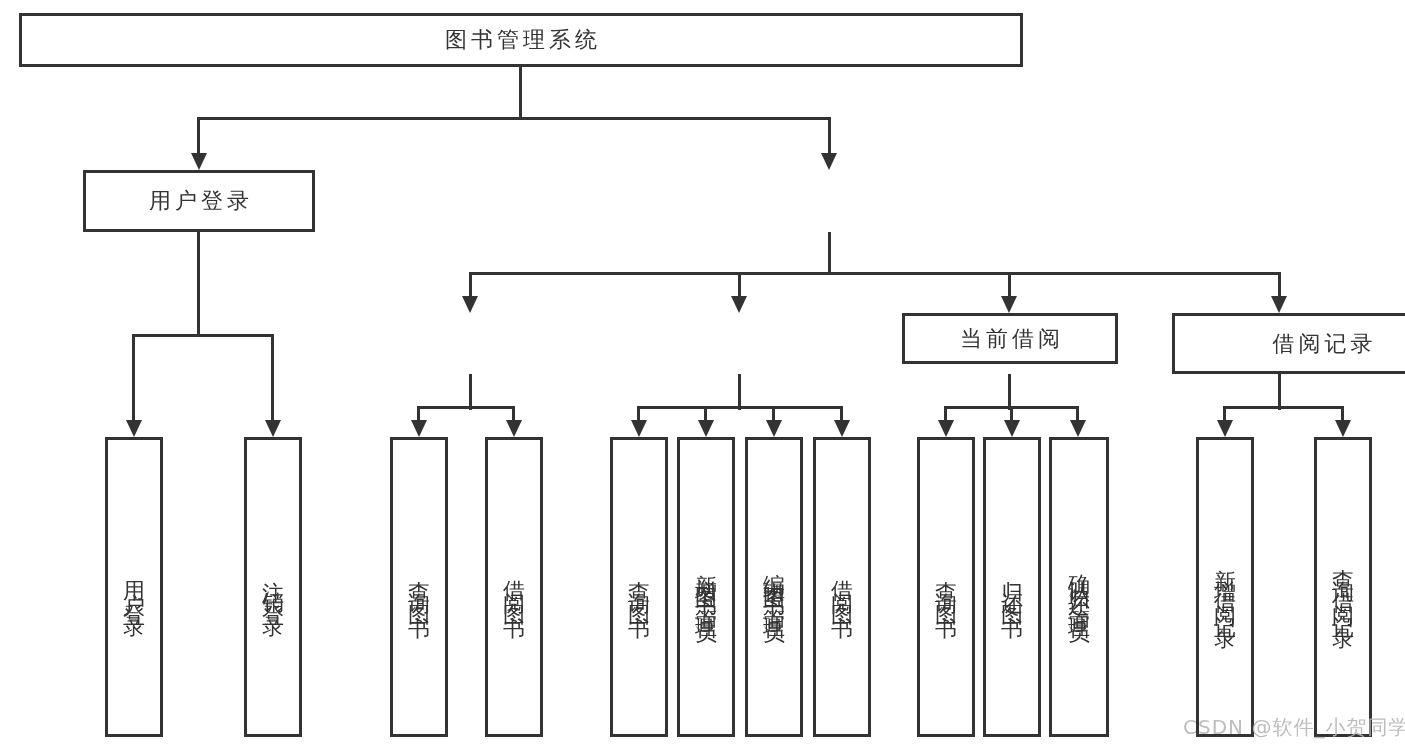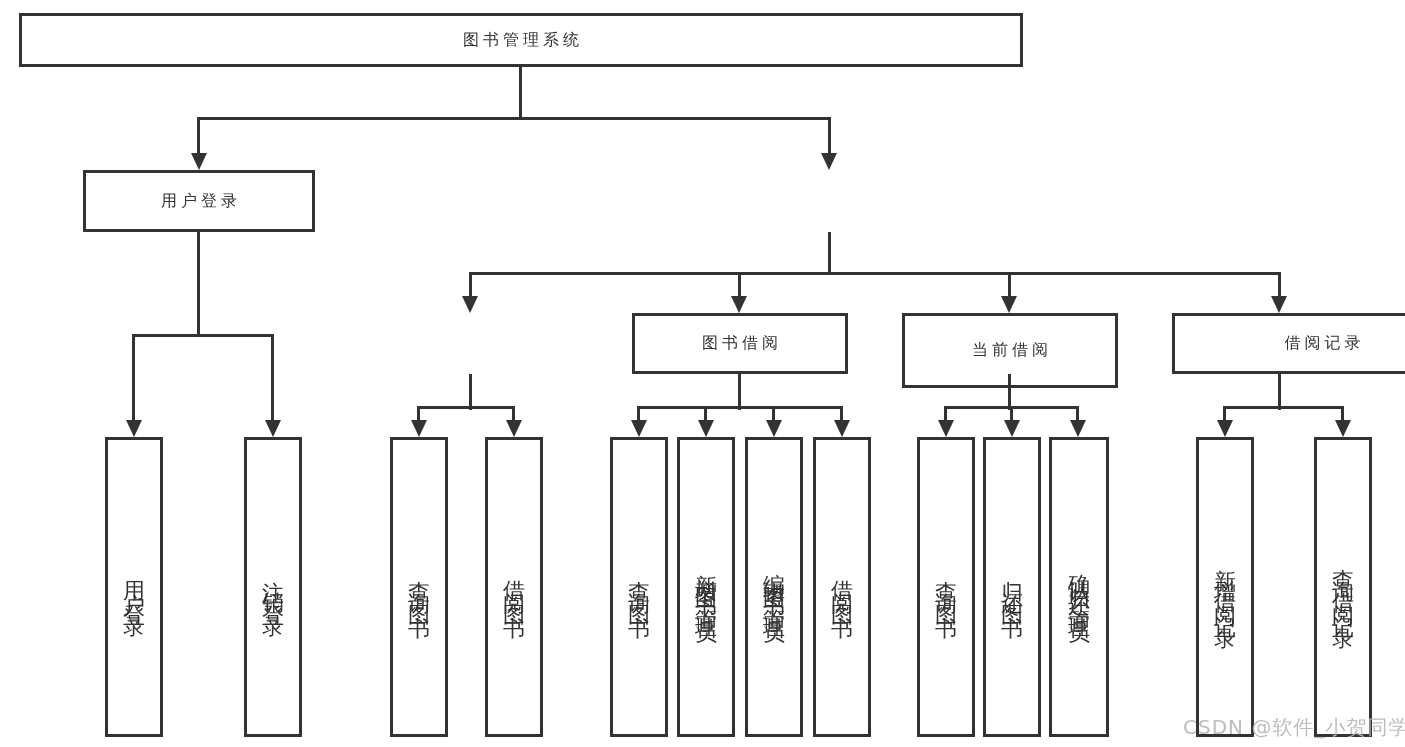--- a/index.html
+++ b/index.html
@@ -15,21 +15,21 @@
   .box {
     position: absolute;
     box-sizing: border-box;
     border: 3px solid #333333;
     background: #ffffff;
     display: flex;
     align-items: center;
     justify-content: center;
   }
   .box.h {
-    font-size: 16px;
+    font-size: 22px;
     letter-spacing: 4px;
     text-indent: 4px;
     white-space: nowrap;
   }
   .box.v {
     writing-mode: vertical-rl;
     text-orientation: mixed;
     font-size: 22px;
     letter-spacing: 12px;
     line-height: 1;
@@ -57,22 +57,21 @@
 </style>
 </head>
 <body>
 
 <div class="canvas">
 
   <div class="box h" style="left:19px; top:13px; width:1004px; height:54px;">图书管理系统</div>
 
   <div class="box h" style="left:83px; top:170px; width:232px; height:62px;">用户登录</div>
 
-  <div class="box h" style="left:632px; top:313px; width:216px; height:61px;">图书借阅</div>
-  <div class="box h" style="left:902px; top:313px; width:216px; height:75px;">当前借阅</div>
+  <div class="box h" style="left:902px; top:313px; width:216px; height:51px;">当前借阅</div>
   <div class="box h" style="left:1172px; top:313px; width:264px; height:61px;padding-left:37px;">借阅记录</div>
 
   <div class="box v" style="left:105px; top:437px; width:58px; height:300px;">用户登录</div>
   <div class="box v" style="left:244px; top:437px; width:58px; height:300px;">注销登录</div>
 
   <div class="box v" style="left:390px; top:437px; width:58px; height:300px;">查询图书</div>
   <div class="box v" style="left:485px; top:437px; width:58px; height:300px;">借阅图书</div>
 
   <div class="box v" style="left:610px; top:437px; width:58px; height:300px;">查询图书</div>
   <div class="box v long" style="left:677px; top:437px; width:58px; height:300px;">新增图书（管理员）</div>

